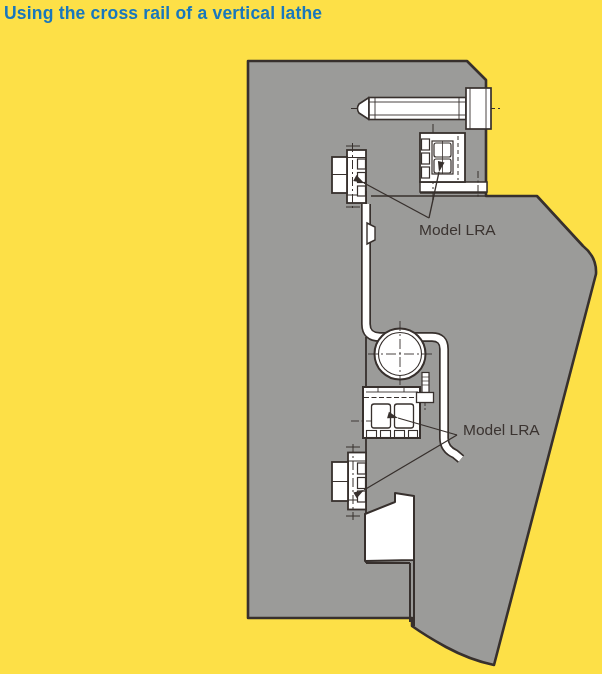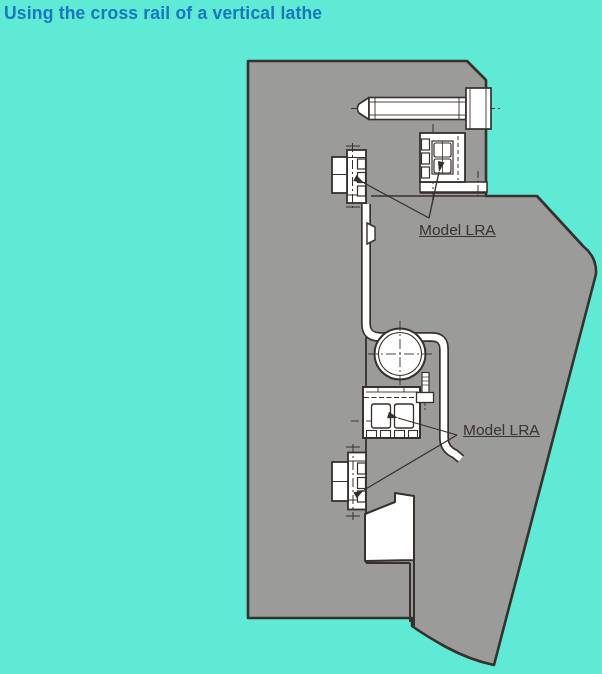--- a/index.html
+++ b/index.html
@@ -1,26 +1,26 @@
 <!DOCTYPE html>
 <html><head>
 <meta charset="utf-8">
 <style>
   html,body{margin:0;padding:0;background:#000;}
   .stage{
-    position:relative;width:602px;height:674px;background:#5eead4;overflow:hidden;
+    position:relative;width:602px;height:674px;background:#fde047;overflow:hidden;
     font-family:"Liberation Sans", sans-serif;
   }
   .title{
     position:absolute;left:4px;top:3px;
     font-size:17.5px;font-weight:bold;color:#1877BD;letter-spacing:0.2px;
     white-space:nowrap;
   }
   .lra-label{
-    position:absolute;font-size:15.5px;color:#3B3431;white-space:nowrap;text-decoration:underline;
+    position:absolute;font-size:15.5px;color:#3B3431;white-space:nowrap;
   }
   .lra-label.upper{left:419px;top:221px;}
   .lra-label.lower{left:463px;top:421px;}
   svg{position:absolute;left:0;top:0;}
 </style>
 </head>
 <body>
 
 <div class="stage">
 

